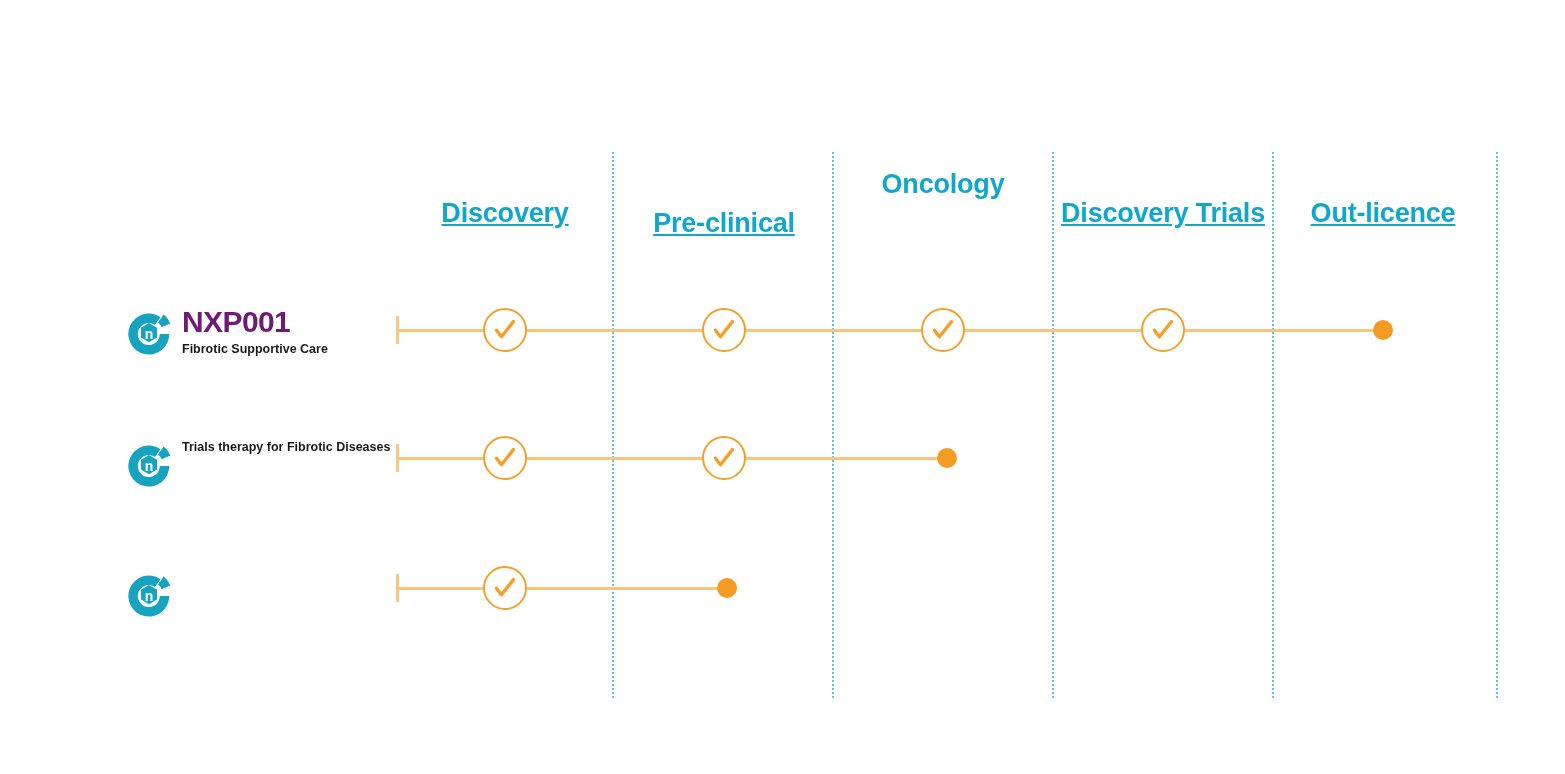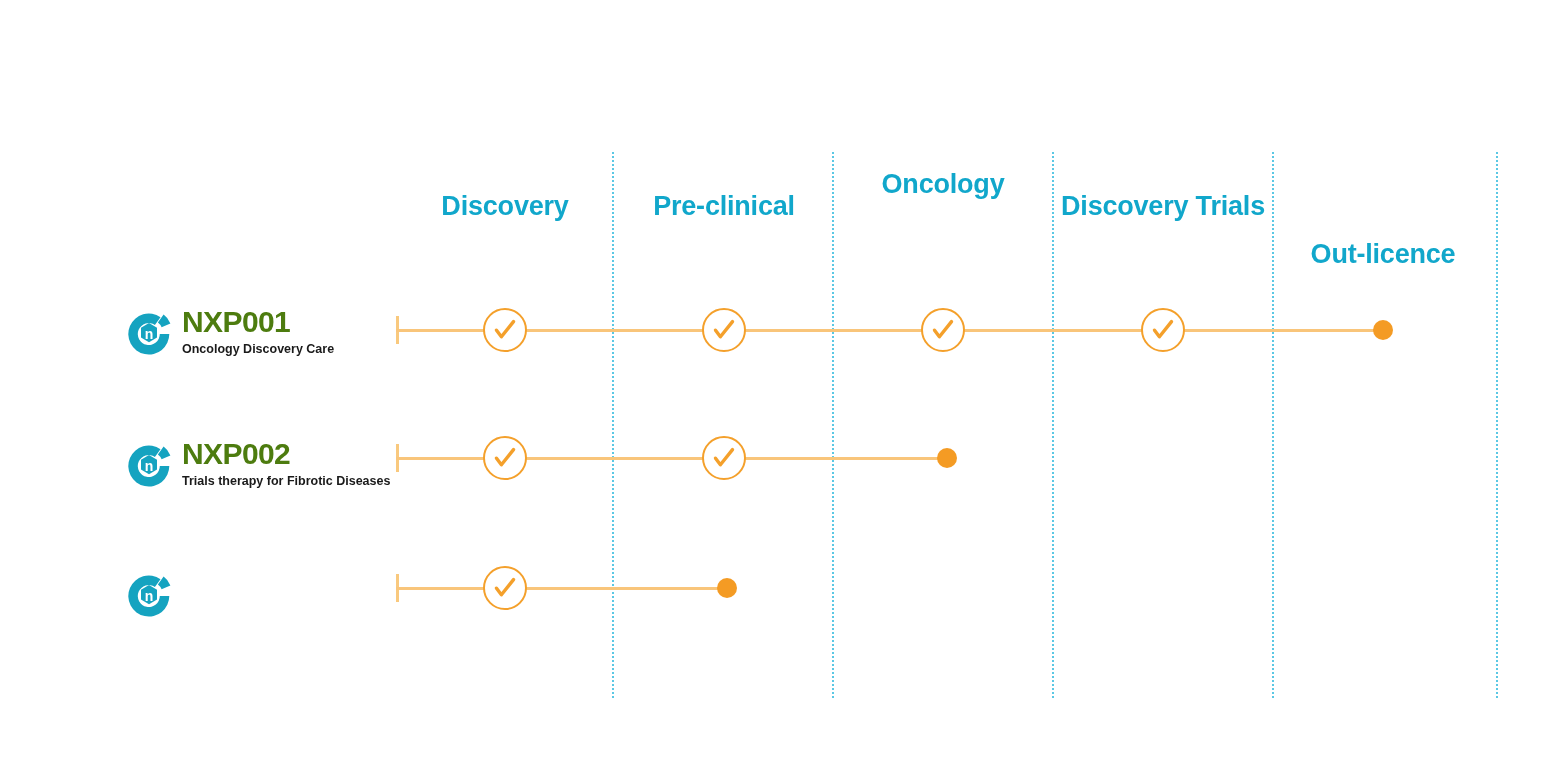--- a/index.html
+++ b/index.html
@@ -34,21 +34,21 @@
     position: absolute;
     width: 220px;
     text-align: center;
     color: #11A7CB;
     font-weight: bold;
     font-size: 27px;
     line-height: 33px;
     letter-spacing: -0.2px;
   }
   .col-header.two-line { top: 168px; }
-  .col-header.one-line { top: 190px; }
+  .col-header.one-line { top: 197px; text-decoration: underline; }
 
   
   .prog-label {
     position: absolute;
     left: 124px;
     width: 300px;
     height: 66px;
   }
   .prog-logo {
     position: absolute;
@@ -59,21 +59,21 @@
   }
   .prog-text {
     position: absolute;
     left: 58px;
     top: 0;
     width: 240px;
   }
   .prog-name {
     font-size: 30px;
     font-weight: bold;
-    color: #4d7c0f;
+    color: #701a75;
     line-height: 34px;
     letter-spacing: -0.6px;
     white-space: nowrap;
   }
   .prog-sub {
     font-size: 12.5px;
     font-weight: bold;
     color: #1a1a1a;
     line-height: 16px;
     margin-top: 2px;
@@ -125,45 +125,45 @@
       <div class="divider" style="left:832px;"></div>
       <div class="divider" style="left:1052px;"></div>
       <div class="divider" style="left:1272px;"></div>
       <div class="divider" style="left:1496px;"></div>
     </div>
 
   <div id="headers-layer">
       <div class="col-header one-line" style="left:395px;">
         <div>Discovery</div>
       </div>
-      <div class="col-header one-line" style="left:614px;">
+      <div class="col-header one-line" style="left:614px;margin-top:10px;">
         <div>Pre-clinical</div>
       </div>
       <div class="col-header two-line" style="left:833px;">
         <div>Oncology</div>
       </div>
       <div class="col-header one-line" style="left:1053px;">
         <div>Discovery Trials</div>
       </div>
-      <div class="col-header one-line" style="left:1273px;margin-top:48px;">
+      <div class="col-header one-line" style="left:1273px;">
         <div>Out-licence</div>
       </div>
     </div>
 
   <div id="rows-layer">
       <div class="prog-label" style="top:305px;">
         <div class="prog-logo"><svg width="50" height="50" viewBox="0 0 50 50">
             <path d="M 36.5 8.2 A 20.5 20.5 0 1 0 45.3 25 L 35.8 25 A 11 11 0 1 1 30.9 15.9 Z" fill="#15A3C0"></path>
             <path d="M 39.6 5.6 A 20.5 20.5 0 0 1 46.4 14.4 L 37.6 18.2 A 11 11 0 0 0 33.9 13.4 Z" fill="#15A3C0"></path>
             <polygon points="25,14 33,18.8 33,28.4 25,33.2 17,28.4 17,18.8" fill="#15A3C0"></polygon>
             <text x="25" y="29.6" text-anchor="middle" fill="#ffffff" font-family="&quot;Liberation Sans&quot;, sans-serif" font-size="14" font-weight="bold">n</text>
           </svg></div>
         <div class="prog-text">
           <div class="prog-name">NXP001</div>
-          <div class="prog-sub">Oncology Discovery Care</div>
+          <div class="prog-sub">Fibrotic Supportive Care</div>
         </div>
       </div>
       <div class="track-start" style="left:396px; top:316px;"></div>
       <div class="track-line" style="left:396px; top:329px; width:987px;"></div>
       <div class="stage-check" style="left:483px; top:308px;"><span><svg width="26" height="26" viewBox="0 0 26 26">
             <path d="M4.5 13.2 L9.4 19.8 L21.5 4.6" stroke="#F4A02B" stroke-width="3.4" stroke-linecap="round" stroke-linejoin="round" fill="none"></path>
           </svg></span></div>
       <div class="stage-check" style="left:702px; top:308px;"><span><svg width="26" height="26" viewBox="0 0 26 26">
             <path d="M4.5 13.2 L9.4 19.8 L21.5 4.6" stroke="#F4A02B" stroke-width="3.4" stroke-linecap="round" stroke-linejoin="round" fill="none"></path>
           </svg></span></div>
@@ -175,21 +175,20 @@
           </svg></span></div>
       <div class="track-end-dot" style="left:1373px; top:320px;"></div>
       <div class="prog-label" style="top:437px;">
         <div class="prog-logo"><svg width="50" height="50" viewBox="0 0 50 50">
             <path d="M 36.5 8.2 A 20.5 20.5 0 1 0 45.3 25 L 35.8 25 A 11 11 0 1 1 30.9 15.9 Z" fill="#15A3C0"></path>
             <path d="M 39.6 5.6 A 20.5 20.5 0 0 1 46.4 14.4 L 37.6 18.2 A 11 11 0 0 0 33.9 13.4 Z" fill="#15A3C0"></path>
             <polygon points="25,14 33,18.8 33,28.4 25,33.2 17,28.4 17,18.8" fill="#15A3C0"></polygon>
             <text x="25" y="29.6" text-anchor="middle" fill="#ffffff" font-family="&quot;Liberation Sans&quot;, sans-serif" font-size="14" font-weight="bold">n</text>
           </svg></div>
         <div class="prog-text">
-          <div class="prog-name">NXP002</div>
           <div class="prog-sub">Trials therapy for Fibrotic Diseases</div>
         </div>
       </div>
       <div class="track-start" style="left:396px; top:444px;"></div>
       <div class="track-line" style="left:396px; top:457px; width:551px;"></div>
       <div class="stage-check" style="left:483px; top:436px;"><span><svg width="26" height="26" viewBox="0 0 26 26">
             <path d="M4.5 13.2 L9.4 19.8 L21.5 4.6" stroke="#F4A02B" stroke-width="3.4" stroke-linecap="round" stroke-linejoin="round" fill="none"></path>
           </svg></span></div>
       <div class="stage-check" style="left:702px; top:436px;"><span><svg width="26" height="26" viewBox="0 0 26 26">
             <path d="M4.5 13.2 L9.4 19.8 L21.5 4.6" stroke="#F4A02B" stroke-width="3.4" stroke-linecap="round" stroke-linejoin="round" fill="none"></path>

